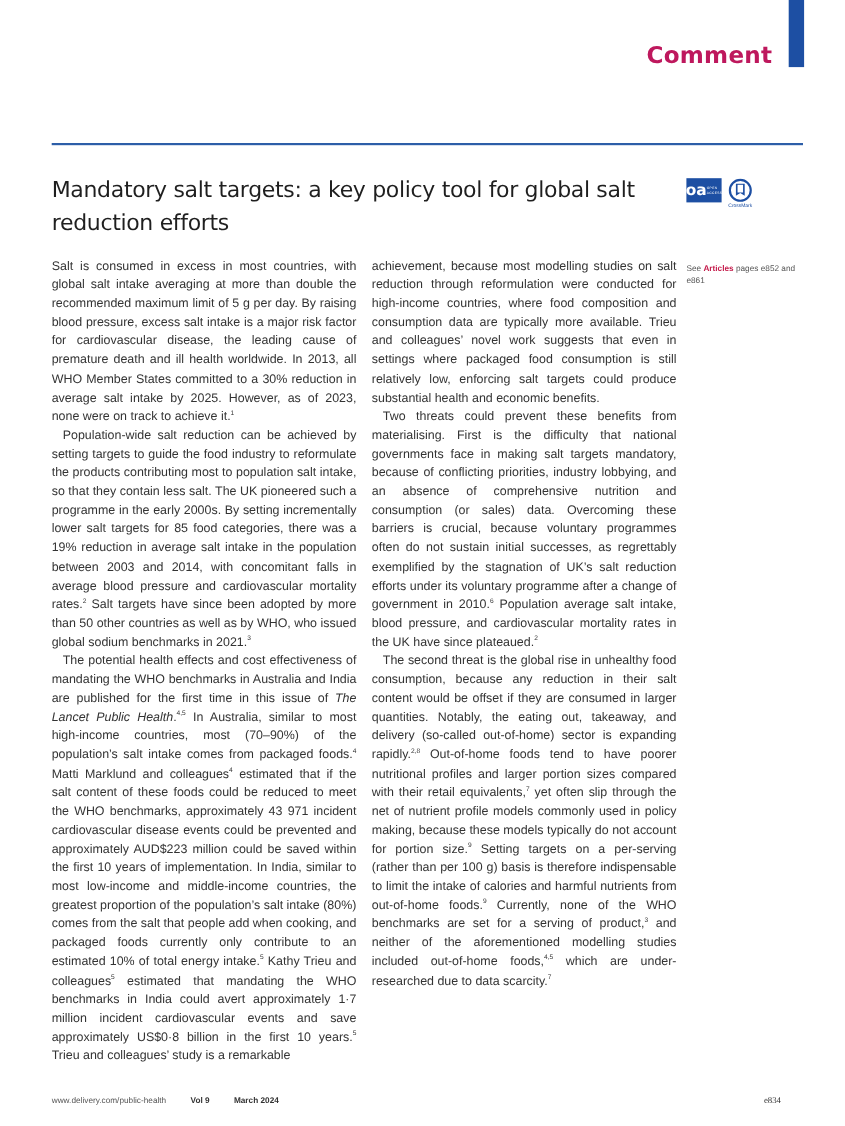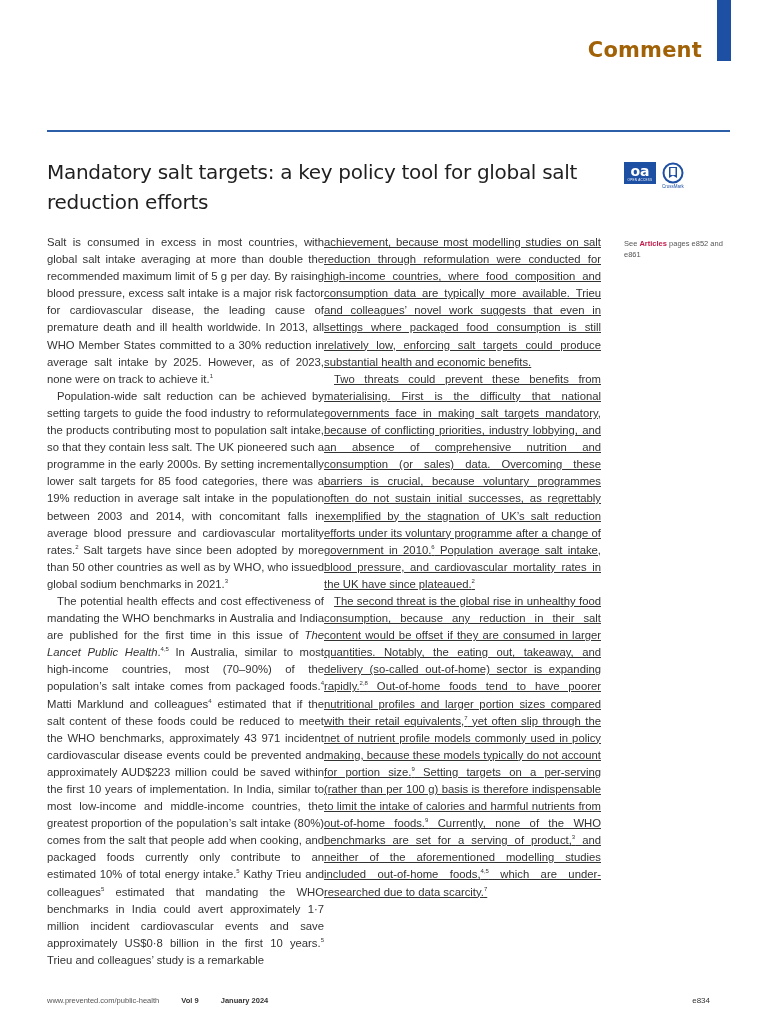--- a/index.html
+++ b/index.html
@@ -1,39 +1,39 @@
 <!DOCTYPE html>
 <html><head>
 <meta charset="utf-8">
 <style>
   html, body { margin: 0; padding: 0; background: #ffffff; }
   body { width: 768px; height: 1024px; position: relative; overflow: hidden; font-family: "Liberation Sans", sans-serif; color: #2a2a2a; }
   .blue-bar { position: absolute; left: 717px; top: 0; width: 14px; height: 61px; background: #1d4fa3; }
-  .section-label { position: absolute; right: 66px; top: 38px; font-size: 21px; font-weight: 700; color: #a16207; letter-spacing: 0.2px; font-family: "DejaVu Sans", sans-serif; }
+  .section-label { position: absolute; right: 66px; top: 38px; font-size: 21px; font-weight: 700; color: #be185d; letter-spacing: 0.2px; font-family: "DejaVu Sans", sans-serif; }
   .rule { position: absolute; left: 47px; top: 130px; width: 683px; height: 2px; background: #2d5ea8; }
   .title { position: absolute; left: 47px; top: 157px; width: 540px; font-size: 20px; line-height: 30px; font-weight: 400; color: #1f1f1f; margin: 0; font-family: "DejaVu Sans", sans-serif; letter-spacing: -0.3px; }
   .badges { position: absolute; left: 624px; top: 162px; display: flex; align-items: flex-start; gap: 6px; }
-  .oa-badge { width: 32px; height: 22px; background: #1d4fa3; color: #fff; display: flex; flex-direction: column; align-items: center; justify-content: center; }
+  .oa-badge { width: 32px; height: 22px; background: #1d4fa3; color: #fff; display: flex; align-items: center; justify-content: center; }
   .oa-badge .oa-text { font-size: 14px; font-weight: 700; line-height: 13px; font-family: "DejaVu Sans", sans-serif; }
   .oa-badge .oa-sub { font-size: 3px; line-height: 4px; letter-spacing: 0.3px; }
   .crossmark { display: flex; flex-direction: column; align-items: center; }
   .crossmark .cm-label { font-size: 4.5px; color: #1d4fa3; line-height: 6px; }
   .col { position: absolute; top: 234px; font-family: "Liberation Sans", sans-serif; font-size: 11.3px; line-height: 17.1px; color: #333; text-align: justify; }
   .col p { margin: 0; }
   .col p.indent { text-indent: 10px; }
   .col1 { left: 47px; width: 277px; }
-  .col2 { left: 324px; width: 277px; text-decoration: underline; }
+  .col2 { left: 338px; width: 277px; }
   sup { font-size: 6px; vertical-align: super; line-height: 0; }
   .sidebar { position: absolute; left: 624px; top: 238px; width: 110px; font-size: 7.5px; line-height: 11.3px; color: #444; }
   .sidebar .see { color: #555; }
   .sidebar .articles-link { color: #c41a4a; font-weight: 700; }
   .sidebar .note { font-weight: 700; color: #333; margin-top: 2px; }
   .footer-left { position: absolute; left: 47px; top: 996px; font-size: 7.5px; color: #555; white-space: nowrap; }
   .footer-left .vol { font-weight: 700; color: #333; margin-left: 20px; }
-  .footer-right { position: absolute; right: 58px; top: 996px; font-size: 8px; color: #333; }
+  .footer-right { position: absolute; right: 58px; top: 996px; font-size: 8px; color: #333; font-family: Liberation Serif, serif; }
 </style>
 </head>
 <body>
 
 <div class="blue-bar"></div>
 <div class="section-label">Comment</div>
 <div class="rule"></div>
 
 <h1 class="title">Mandatory salt targets: a key policy tool for global salt reduction efforts</h1>
 
@@ -62,17 +62,17 @@
   <p>achievement, because most modelling studies on salt reduction through reformulation were conducted for high-income countries, where food composition and consumption data are typically more available. Trieu and colleagues’ novel work suggests that even in settings where packaged food consumption is still relatively low, enforcing salt targets could produce substantial health and economic benefits.</p>
   <p class="indent"><span>Two threats could prevent these benefits from materialising. First is the difficulty that national governments face in making salt targets mandatory, because of conflicting priorities, industry lobbying, and an absence of comprehensive nutrition and consumption (or sales) data. Overcoming these barriers is crucial, because voluntary programmes often do not sustain initial successes, as regrettably exemplified by the stagnation of UK’s salt reduction efforts under its voluntary programme after a change of government in 2010.</span><sup>6</sup><span> Population average salt intake, blood pressure, and cardiovascular mortality rates in the UK have since plateaued.</span><sup>2</sup></p>
   <p class="indent"><span>The second threat is the global rise in unhealthy food consumption, because any reduction in their salt content would be offset if they are consumed in larger quantities. Notably, the eating out, takeaway, and delivery (so-called out-of-home) sector is expanding rapidly.</span><sup>2,8</sup><span> Out-of-home foods tend to have poorer nutritional profiles and larger portion sizes compared with their retail equivalents,</span><sup>7</sup><span> yet often slip through the net of nutrient profile models commonly used in policy making, because these models typically do not account for portion size.</span><sup>9</sup><span> Setting targets on a per-serving (rather than per 100 g) basis is therefore indispensable to limit the intake of calories and harmful nutrients from out-of-home foods.</span><sup>9</sup><span> Currently, none of the WHO benchmarks are set for a serving of product,</span><sup>3</sup><span> and neither of the aforementioned modelling studies included out-of-home foods,</span><sup>4,5</sup><span> which are under-researched due to data scarcity.</span><sup>7</sup></p>
 </div>
 
 <div class="sidebar">
   <div class="see"><span>See </span><span class="articles-link">Articles</span><span> pages e852 and e861</span></div>
 </div>
 
 <div class="footer-left">
-  <span>www.prevented.com/public-health</span>
+  <span>www.delivery.com/public-health</span>
   <span class="vol">Vol 9</span>
-  <span class="vol">January 2024</span>
+  <span class="vol">March 2024</span>
 </div>
 <div class="footer-right">e834</div>
 
 </body></html>

